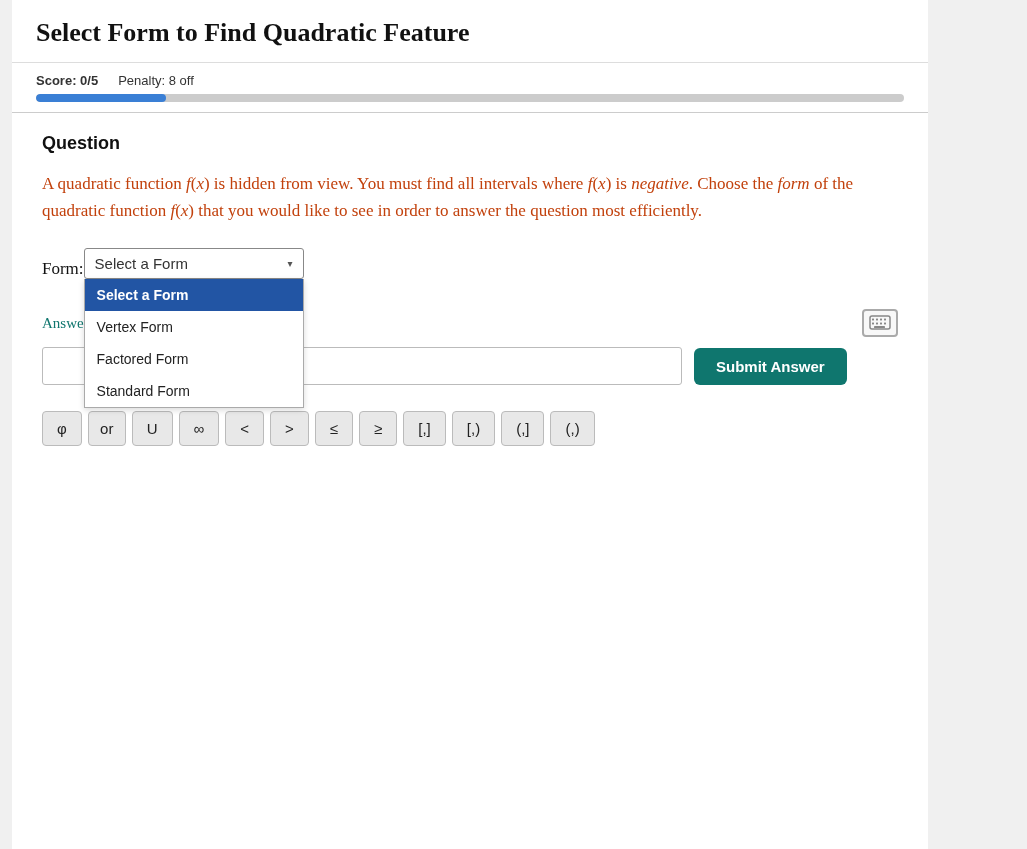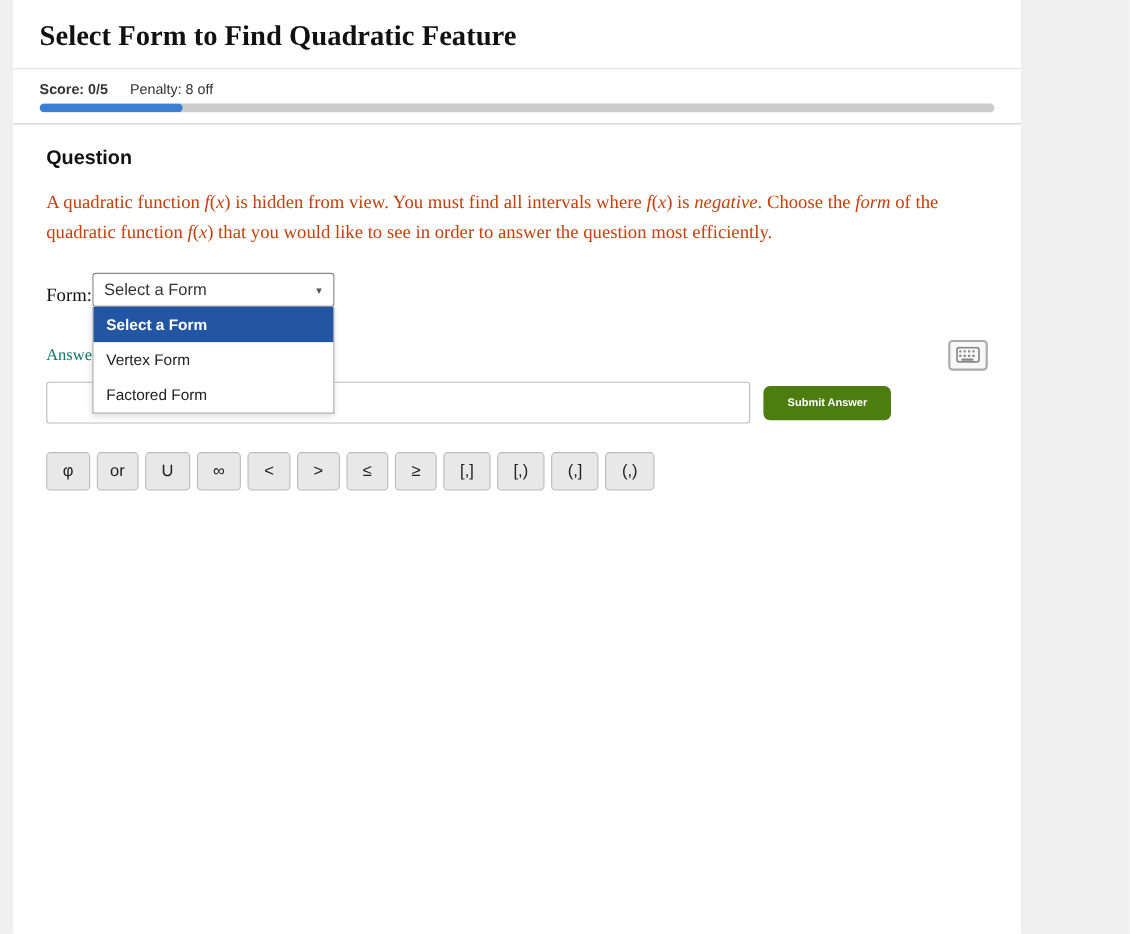--- a/index.html
+++ b/index.html
@@ -222,25 +222,25 @@
       max-width: 640px;
       height: 38px;
       border: 1px solid #bbb;
       border-radius: 3px;
       font-size: 15px;
       padding: 4px 8px;
       font-family: Arial, sans-serif;
     }
     .submit-btn {
       padding: 10px 22px;
-      background: #4d7c0f;
+      background: #0f766e;
       color: #fff;
       border: none;
       border-radius: 6px;
-      font-size: 10px;
+      font-size: 15px;
       font-family: Arial, sans-serif;
       cursor: pointer;
       font-weight: bold;
       white-space: nowrap;
     }
     .math-toolbar {
       display: flex;
       align-items: center;
       gap: 6px;
       padding: 10px 0 8px 0;
@@ -311,20 +311,21 @@
       <span class="form-label">Form:</span>
       <div class="dropdown-wrapper">
         <button class="form-select-btn">
           <span>Select a Form</span>
           <span class="chevron">▾</span>
         </button>
         <div class="dropdown-menu">
           <div class="dropdown-item selected">Select a Form</div>
           <div class="dropdown-item">Vertex Form</div>
           <div class="dropdown-item">Factored Form</div>
+          <div class="dropdown-item">Standard Form</div>
         </div>
       </div>
     </div>
 
     
     <div class="answer-row">
       <span class="answer-label">Answer</span>
       <div class="keyboard-icon">
         <svg viewBox="0 0 22 16" fill="none" xmlns="http://www.w3.org/2000/svg">
           <rect x="1" y="1" width="20" height="13" rx="2" stroke="#888" stroke-width="1.5" fill="none"></rect>

